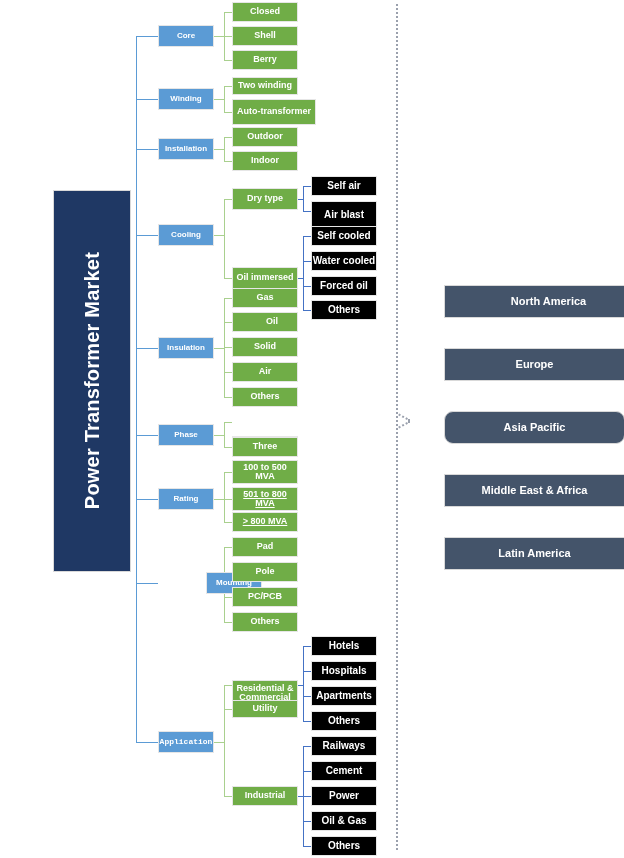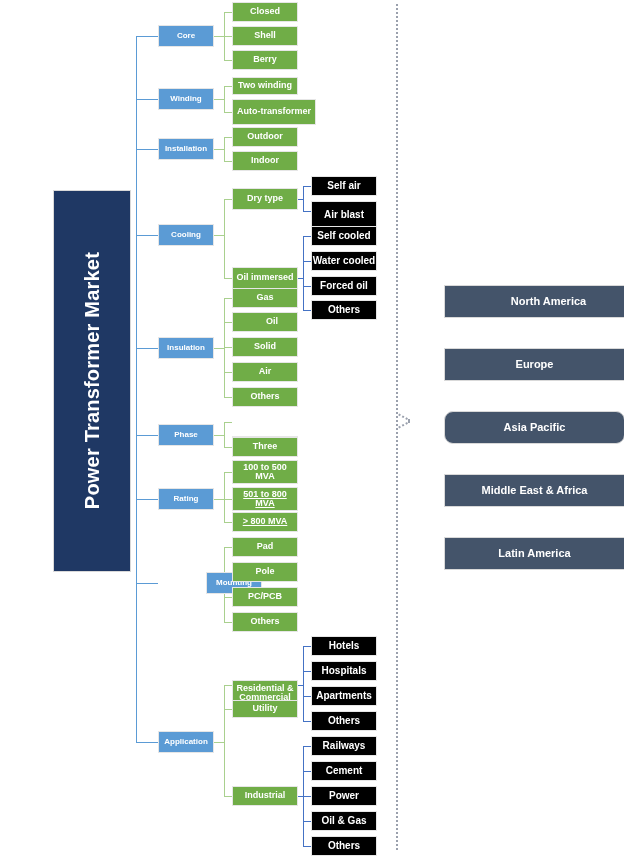--- a/index.html
+++ b/index.html
@@ -262,21 +262,21 @@
       </div>
       <div class="node lvl2" style="left: 232px; top: 562px; width: 66px; height: 20px;">
         <span>Pole</span>
       </div>
       <div class="node lvl2" style="left: 232px; top: 587px; width: 66px; height: 20px;">
         <span>PC/PCB</span>
       </div>
       <div class="node lvl2" style="left: 232px; top: 612px; width: 66px; height: 20px;">
         <span>Others</span>
       </div>
-      <div class="node lvl1" style="left: 158px; top: 731px; width: 56px; height: 22px;">
+      <div class="node lvl1" style="left: 158px; top: 731px; width: 56px; height: 22px; font-family: Liberation Mono, monospace;">
         <span>Application</span>
       </div>
       <div class="node lvl2" style="left: 232px; top: 672px; width: 66px; height: 26px; margin-top: 8px;">
         <span>Residential &amp; Commercial</span>
       </div>
       <div class="node lvl3" style="left: 311px; top: 636px; width: 66px; height: 20px;">
         <span>Hotels</span>
       </div>
       <div class="node lvl3" style="left: 311px; top: 661px; width: 66px; height: 20px;">
         <span>Hospitals</span>

